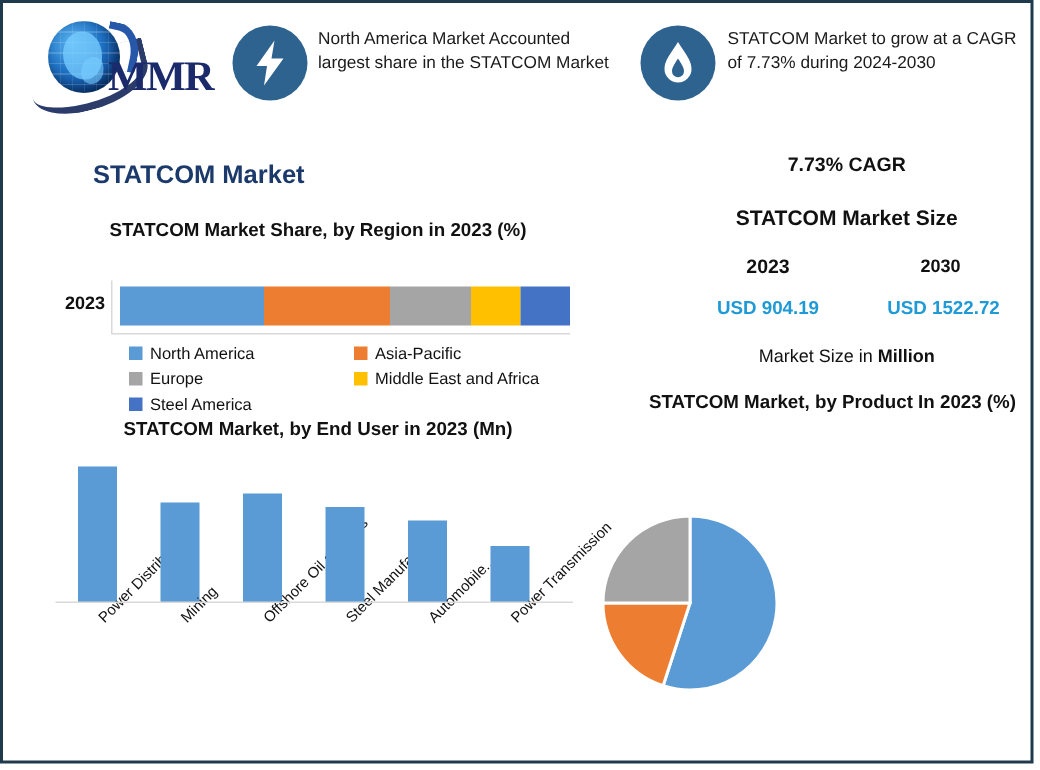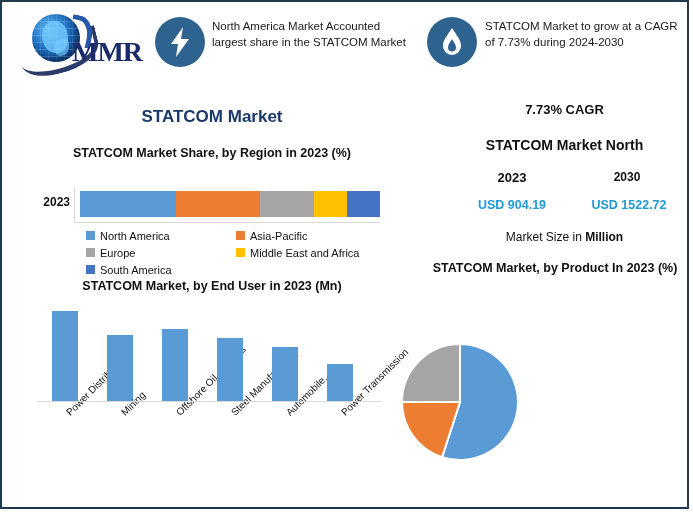--- a/index.html
+++ b/index.html
@@ -43,21 +43,21 @@
   .hdr-icon{position:absolute;border-radius:50%;background:#2e6390;}
   #bolt-circle{left:153px;top:15px;width:50px;height:50px;}
   #flame-circle{left:425px;top:15px;width:50px;height:50px;}
   .hdr-icon svg{position:absolute;left:0;top:0;}
 
   .hdr-text{position:absolute;font-size:11.5px;color:#1a1a1a;line-height:16px;}
   #hdr-text-1{left:210px;top:16px;width:196px;}
   #hdr-text-2{left:483px;top:16px;width:196px;}
 
   
-  #main-title{position:absolute;left:60px;top:105px;width:300px;text-align:center;
+  #main-title{position:absolute;left:60px;top:105px;width:300px;text-align:left;
     font-size:17px;font-weight:bold;color:#1b3a6b;}
 
   #share-title{position:absolute;left:55px;top:142px;width:310px;text-align:center;
     font-size:12.5px;font-weight:bold;color:#111;line-height:18px;}
 
   #bar-axis{position:absolute;left:72px;top:185px;width:1px;height:35px;background:#d9d9d9;}
   #bar-base{position:absolute;left:72px;top:220px;width:306px;height:1px;background:#d9d9d9;}
   #year-label{position:absolute;left:20px;top:193px;width:48px;text-align:right;
     font-size:12px;font-weight:bold;color:#111;}
   #stacked{position:absolute;left:78px;top:189px;height:26px;display:flex;}
@@ -162,21 +162,21 @@
       <div class="li">
         <span class="sw" style="background: rgb(165, 165, 165);"></span>
         <span>Europe</span>
       </div>
       <div class="li">
         <span class="sw" style="background: rgb(255, 192, 0);"></span>
         <span>Middle East and Africa</span>
       </div>
       <div class="li">
         <span class="sw" style="background: rgb(68, 114, 196);"></span>
-        <span>South America</span>
+        <span>Steel America</span>
       </div>
     </div>
 
   <div id="enduser-title">STATCOM Market, by End User in 2023 (Mn)</div>
   <div id="bars-plot">
       <div class="bar" style="left: -2px; height: 90.5882px; background: rgb(91, 155, 213);"></div>
       <div class="bar-cat" style="left: 10px; top: 108px;">Power Distribution</div>
       <div class="bar" style="left: 53px; height: 67.0588px; background: rgb(91, 155, 213);"></div>
       <div class="bar-cat" style="left: 65px; top: 108px;">Mining</div>
       <div class="bar" style="left: 108px; height: 72.9412px; background: rgb(91, 155, 213);"></div>
@@ -184,21 +184,21 @@
       <div class="bar" style="left: 163px; height: 63.5294px; background: rgb(91, 155, 213);"></div>
       <div class="bar-cat" style="left: 175px; top: 108px;">Steel Manufacturing</div>
       <div class="bar" style="left: 218px; height: 55.2941px; background: rgb(91, 155, 213);"></div>
       <div class="bar-cat" style="left: 230px; top: 108px;">Automobile...</div>
       <div class="bar" style="left: 273px; height: 37.6471px; background: rgb(91, 155, 213);"></div>
       <div class="bar-cat" style="left: 285px; top: 108px;">Power Transmission</div>
     </div>
   <div id="bars-baseline"></div>
 
   <div id="cagr">7.73% CAGR</div>
-  <div id="size-title">STATCOM Market North</div>
+  <div id="size-title">STATCOM Market Size</div>
   <div id="yr-2023">2023</div>
   <div id="yr-2030">2030</div>
   <div id="val-2023">USD 904.19</div>
   <div id="val-2030">USD 1522.72</div>
   <div id="size-unit">
     <span>Market Size in </span><b>Million</b>
   </div>
 
   <div id="product-title">STATCOM Market, by Product In 2023 (%)</div>
   <div id="pie"><svg width="116" height="116" viewBox="0 0 116 116">

